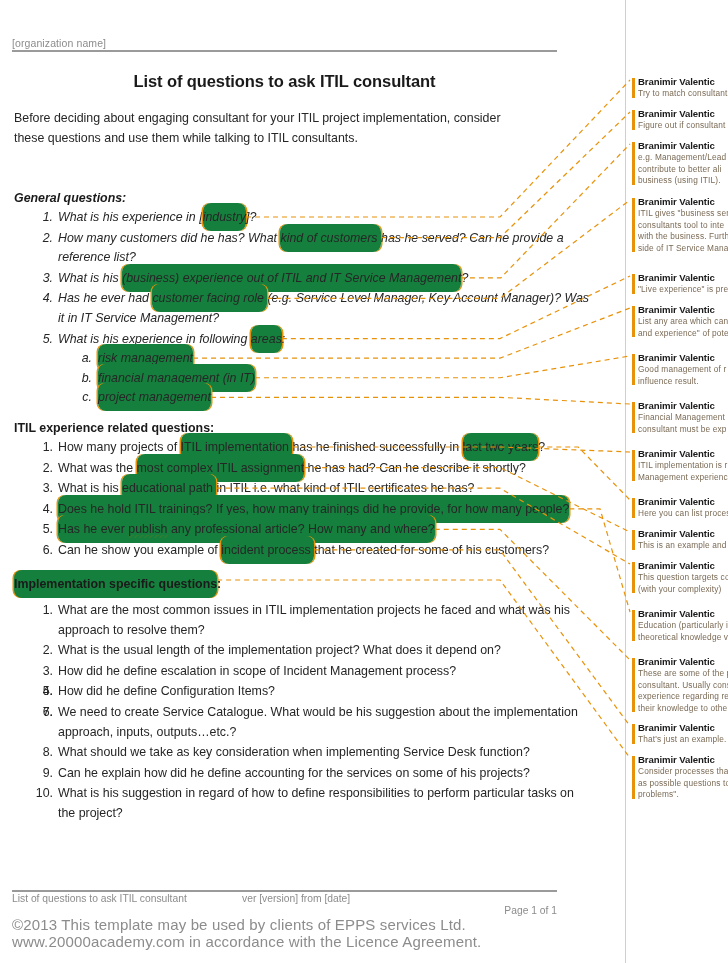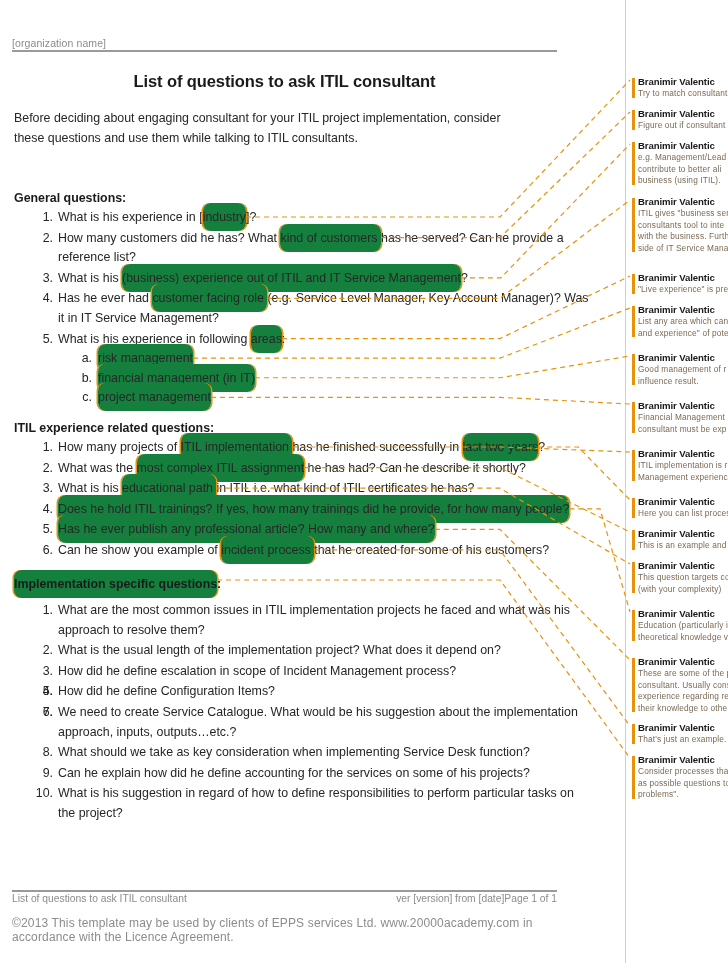--- a/index.html
+++ b/index.html
@@ -44,23 +44,23 @@
     background-image:repeating-linear-gradient(135deg,#2e7d32 0 1.2px,transparent 1.2px 2.6px);
     background-repeat:repeat-x;background-size:5px 3px;background-position:0 100%;
     padding-bottom:2px;
   }
 
   
   #footer-rule{position:absolute;left:12px;top:890px;width:545px;height:1.6px;background:#9a9a9a;}
   #footer{position:absolute;left:12px;top:893px;width:545px;font-size:10.3px;color:#8c8c8c;}
   #footer .row{display:flex;}
   #footer .f-left{width:230px;}
-  #footer .f-mid{flex:1;text-align:right;}
-  #footer .f-right{text-align:right;white-space:nowrap;}
-  #copyright{position:absolute;left:12px;top:916px;width:560px;font-size:12px;color:#8c8c8c;letter-spacing:.15px;}
+  #footer .f-mid{flex:1;}
+  #footer .f-right{text-align:right;white-space:nowrap;margin-top:12px;}
+  #copyright{position:absolute;left:12px;top:916px;width:560px;font-size:15px;color:#8c8c8c;letter-spacing:.15px;}
 
   
   #pane-divider{position:absolute;left:625px;top:0;width:1px;height:963px;background:#cfcfcf;}
   #comment-pane{position:absolute;left:626px;top:0;width:102px;height:963px;overflow:hidden;}
   .comment{position:absolute;left:6px;width:96px;padding-left:6px;}
   .comment .bar{position:absolute;left:0;top:2px;width:2.6px;height:calc(100% - 4px);background:#e8920a;}
   .comment .author{font-size:9.6px;font-weight:bold;color:#1a1a1a;letter-spacing:-.1px;white-space:nowrap;margin-bottom:1px;}
   .comment .body{font-size:8.3px;line-height:11.6px;color:#7a6a55;letter-spacing:.15px;white-space:pre;}
 
   
@@ -73,21 +73,21 @@
 
   <div id="doc-header">
     <span class="org-name">[organization name]</span>
   </div>
   <div class="header-rule"></div>
 
   <h1 class="doc-title">List of questions to ask ITIL consultant</h1>
 
   <div class="intro">Before deciding about engaging consultant for your ITIL project implementation, consider these questions and use them while talking to ITIL consultants.</div>
 
-  <div class="section" id="sec-general" style="top:188px;">
+  <div class="section" id="sec-general" style="top:188px;font-style:italic;">
     <div class="sec-title">General questions:</div>
     <ol class="qlist">
       <li>
         <span class="num">1.</span><span>What is his experience in [</span><span class="hl">industry</span><span>]?</span>
       </li>
       <li>
         <span class="num">2.</span><span>How many customers did he has? What </span><span class="hl">kind of customers </span><span>has he served? Can he provide a reference list?</span>
       </li>
       <li>
         <span class="num">3.</span><span>What is his </span><span class="hl">(business) experience out of ITIL and IT Service Management</span><span>?</span>

